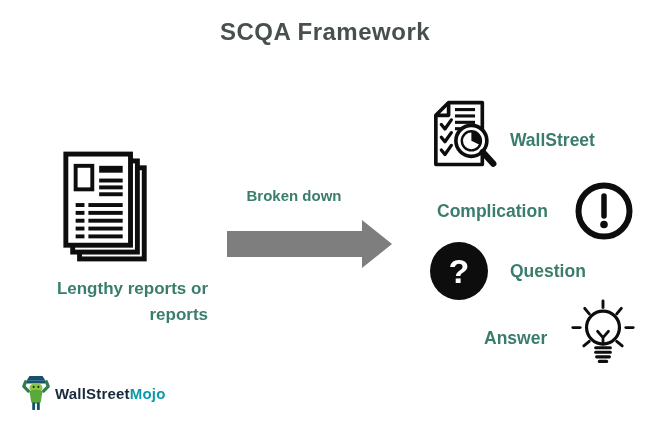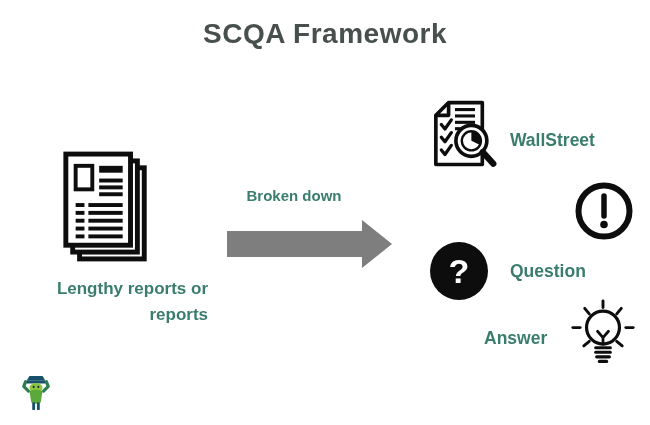--- a/index.html
+++ b/index.html
@@ -8,21 +8,21 @@
     width:650px; height:425px;
     background:#ffffff;
     font-family:"Liberation Sans", sans-serif;
     overflow:hidden;
   }
   .abs { position:absolute; }
 
   .title {
     left:0; top:18px; width:650px;
     text-align:center;
-    font-size:28px; font-weight:bold;
+    font-size:24px; font-weight:bold;
     color:#47504C; letter-spacing:0.5px;
   }
 
   .teal-label {
     color:#3A7D6C;
     font-weight:bold;
   }
 
   .left-label {
     left:8px; top:276px; width:200px;
@@ -131,20 +131,21 @@
         <path d="M19,58 L23,63 L30,53"></path>
       </g>
       <circle cx="52" cy="48" r="17" fill="#ffffff" stroke="#0D0D0D" stroke-width="4"></circle>
       <circle cx="52" cy="48" r="10.5" fill="none" stroke="#0D0D0D" stroke-width="2.6"></circle>
       <path d="M52,48 L52,37.5 A10.5,10.5 0 0 1 61.5,52.5 Z" fill="#0D0D0D"></path>
       <line x1="64.5" y1="60.5" x2="76" y2="73" stroke="#0D0D0D" stroke-width="7" stroke-linecap="round"></line>
     </svg>
   </div>
   <div class="abs row-label teal-label label-situation">WallStreet</div>
 
+  <div class="abs row-label teal-label label-complication">Complication</div>
   <div class="abs icon-exclaim">
     <svg width="60" height="60" viewBox="0 0 60 60">
       <circle cx="30" cy="30" r="25.5" fill="none" stroke="#0D0D0D" stroke-width="6"></circle>
       <line x1="30" y1="15" x2="30" y2="35" stroke="#0D0D0D" stroke-width="5.5" stroke-linecap="round"></line>
       <circle cx="30" cy="43.5" r="3.8" fill="#0D0D0D"></circle>
     </svg>
   </div>
 
   <div class="abs icon-question">
     <span>?</span>
@@ -180,15 +181,18 @@
       <rect x="6" y="7" width="22" height="3" rx="1.5" fill="#17506B"></rect>
       <path d="M9,18 L4,13 L6,8" fill="none" stroke="#2E7D4F" stroke-width="3.4" stroke-linecap="round" stroke-linejoin="round"></path>
       <path d="M25,18 L30,13 L28,8" fill="none" stroke="#2E7D4F" stroke-width="3.4" stroke-linecap="round" stroke-linejoin="round"></path>
       <ellipse cx="17" cy="14.5" rx="7" ry="5" fill="#8CC63F"></ellipse>
       <path d="M10,18 Q17,15 24,18 L22,30 Q17,33 12,30 Z" fill="#5BA83B"></path>
       <rect x="13" y="30" width="3" height="8" fill="#17506B"></rect>
       <rect x="18" y="30" width="3" height="8" fill="#17506B"></rect>
       <circle cx="14.5" cy="13.5" r="1.1" fill="#17293B"></circle>
       <circle cx="19.5" cy="13.5" r="1.1" fill="#17293B"></circle>
     </svg>
+    <div class="logo-text">
+      <span class="logo-dark">WallStreet</span><span class="logo-teal">Mojo</span>
+    </div>
   </div>
 
 </div>
 
 </body></html>

